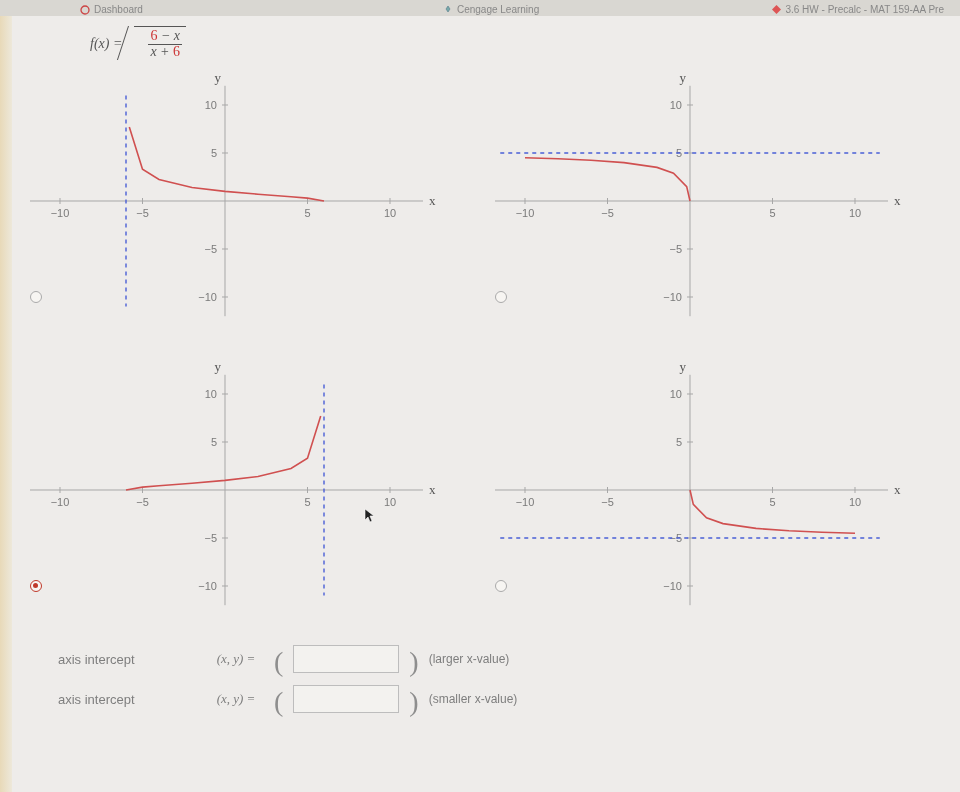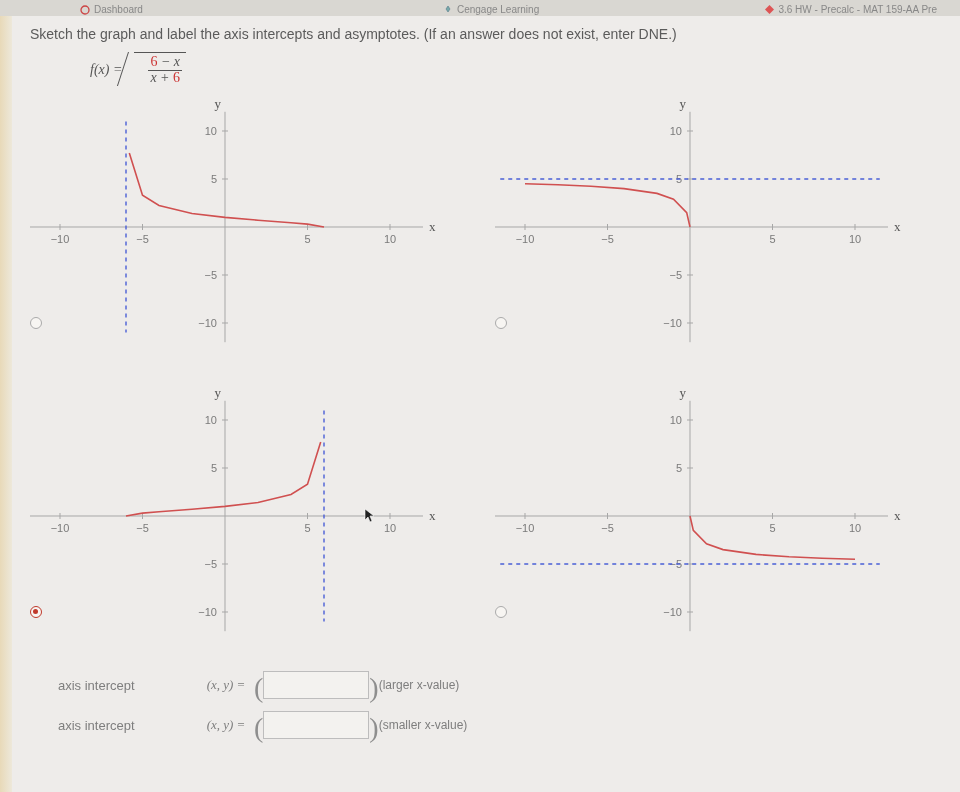--- a/index.html
+++ b/index.html
@@ -28,21 +28,21 @@
   }
   .tab {
     display: flex;
     align-items: center;
     gap: 4px;
     padding: 0 10px;
     height: 100%;
   }
   .tab.first { margin-left: 70px; }
   .tab.mid { margin-left: 280px; justify-content: space-between; }
-  .tab.right { margin-left: auto; margin-right: 17px; padding: 0 6px; }
+  .tab.right { margin-left: auto; margin-right: 10px; padding: 0 6px; }
   .page {
     position: absolute;
     left: 12px; right: 0; top: 16px; bottom: 0;
     background: #eeecea;
     padding: 10px 18px 0 18px;
   }
   .instr {
     color: #5b5b5b;
     font-size: 14px;
     margin-bottom: 10px;
@@ -106,21 +106,21 @@
   .alabel { fill: #555; font: 13px "Times New Roman"; font-style: normal; }
   .curve { stroke: #d05050; stroke-width: 1.6; fill: none; }
   .asym { stroke: #4a5fd6; stroke-width: 1.4; stroke-dasharray: 4 4; fill: none; }
 
   .inputs {
     margin-top: 4px;
     margin-left: 28px;
     color: #7e7e7e;
     font-size: 13px;
   }
-  .row { display: flex; align-items: center; margin-bottom: 12px; }
+  .row { display: flex; align-items: center; gap: 10px; margin-bottom: 12px; }
   .rlabel { width: 140px; }
   .xy { font-style: italic; font-family: "Times New Roman", serif; width: 56px; text-align: center;}
   .paren { font-size: 28px; color: #8e8e8e; font-family: "Times New Roman", serif; line-height: 0; position: relative; top: 3px;}
   .box {
     width: 106px; height: 28px;
     border: 1px solid #bdbdbd;
     background: #f3f2ef;
   }
   .hint { color: #7e7e7e; font-size: 12px; }
   .cursor {
@@ -151,21 +151,20 @@
   <div class="tab right">
     <svg width="9" height="9">
         <path d="M4.5 0 L9 4.5 L4.5 9 L0 4.5 Z" fill="#d55"></path>
       </svg>
     <span>3.6 HW - Precalc - MAT 159-AA Pre</span>
   </div>
 </div>
 
 <div class="page">
 
-  <div class="instr">Sketch the graph and label the axis intercepts and asymptotes. (If an answer does not exist, enter DNE.)</div>
 
   <div class="formula">
     <span>f(x) =</span>
     <span class="sqrt-wrap">
       <span class="frac">
         <span class="num"><span class="red">6</span> <span>− x</span></span>
         <span class="den"><span>x +</span> <span class="red">6</span></span>
       </span>
     </span>
   </div>

